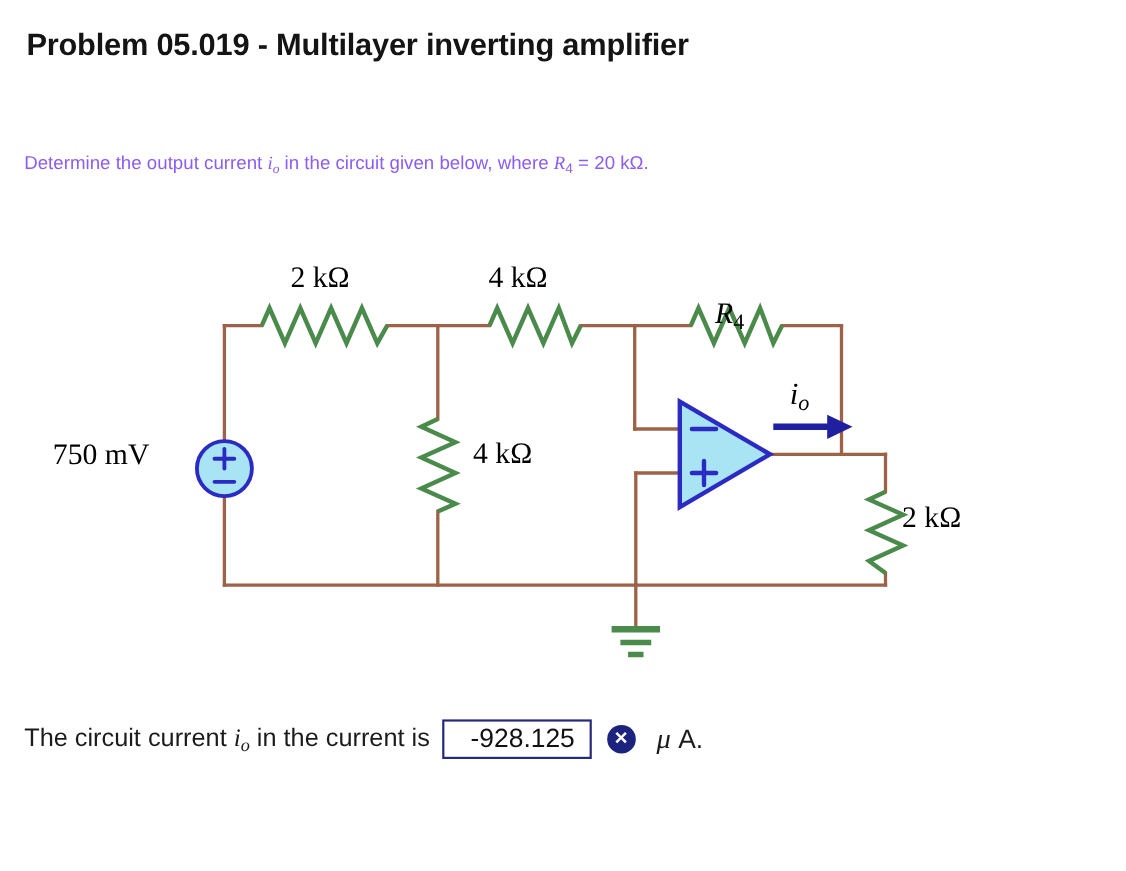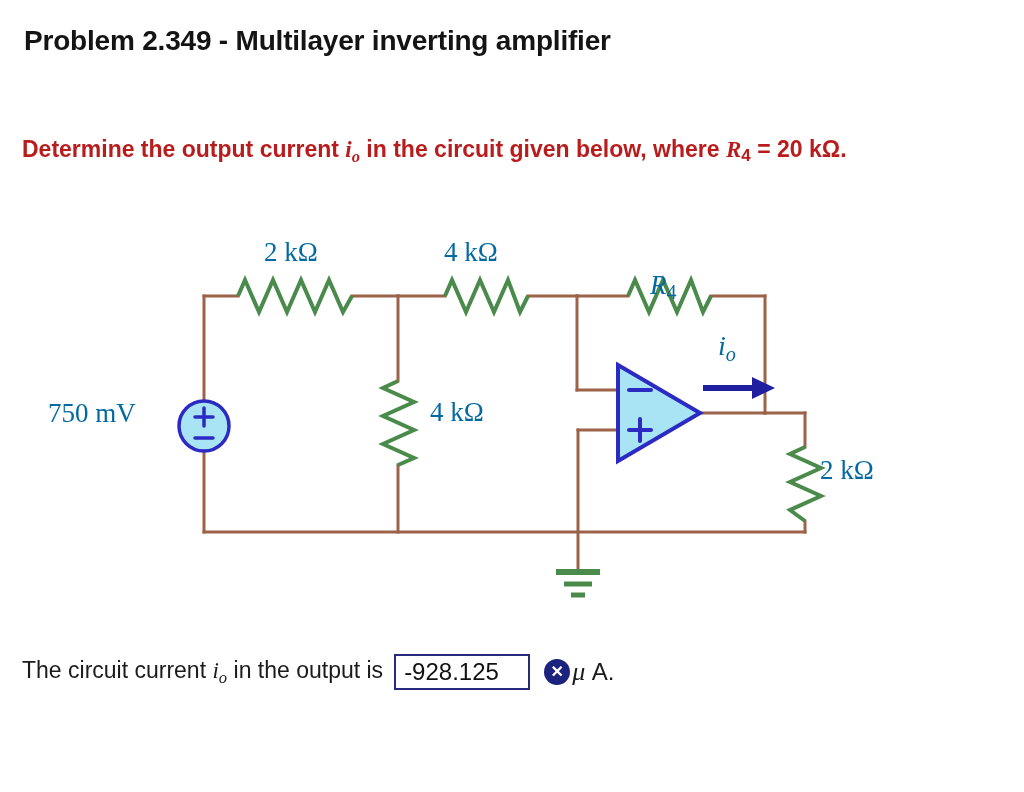--- a/index.html
+++ b/index.html
@@ -29,24 +29,23 @@
     font-weight: bold;
     letter-spacing: -0.2px;
     color: #141414;
     white-space: nowrap;
   }
   .prompt {
     position: absolute;
     left: 22px;
     top: 130px;
     width: 960px;
-    font-size: 23px;
+    font-size: 17px;
     line-height: 38px;
-    color: #b91c1c;
-    font-weight: bold;
+    color: #8b5cf6;
   }
   .var {
     font-family: "Liberation Serif", serif;
     font-style: italic;
   }
   .sub {
     font-size: 0.72em;
     vertical-align: -0.28em;
     font-style: italic;
     font-family: "Liberation Serif", serif;
@@ -62,21 +61,21 @@
     position: absolute;
     left: 0;
     top: 225px;
     width: 1024px;
     height: 390px;
   }
   .clabel {
     position: absolute;
     font-family: "Liberation Serif", serif;
     font-size: 27px;
-    color: #0369a1;
+    color: #000000;
     white-space: nowrap;
   }
   .clabel.ital { font-style: italic; }
 
   
   .answer-row {
     position: absolute;
     left: 22px;
     top: 650px;
     display: flex;
@@ -87,21 +86,21 @@
   }
   .answer-text { white-space: nowrap; }
   .answer-box {
     margin-left: 11px;
     width: 136px;
     height: 36px;
     border: 2px solid #27297a;
     background: #ffffff;
     display: flex;
     align-items: center;
-    padding-left: 8px;
+    padding-left: 24px;
     box-sizing: border-box;
     font-size: 24px;
     color: #111;
     font-family: "Liberation Sans", sans-serif;
   }
   .badge-wrong {
     margin-left: 14px;
     width: 26px;
     height: 26px;
     border-radius: 50%;
@@ -109,36 +108,36 @@
     color: #ffffff;
     display: flex;
     align-items: center;
     justify-content: center;
     font-size: 16px;
     font-weight: bold;
     line-height: 1;
     font-family: "Liberation Sans", sans-serif;
   }
   .unit {
-    margin-left: 2px;
+    margin-left: 19px;
     font-size: 24px;
     white-space: nowrap;
   }
   .mu {
     font-family: "Liberation Serif", serif;
     font-style: italic;
     font-size: 26px;
   }
 </style>
 </head>
 <body>
 
 <div class="page">
 
-  <div class="title">Problem 2.349 - Multilayer inverting amplifier</div>
+  <div class="title">Problem 05.019 - Multilayer inverting amplifier</div>
 
   <div class="prompt"><span>Determine the output current </span><span class="var">i</span><span class="sub">o</span><span> in the circuit given below, where </span><span class="var">R</span><span class="sub-up">4</span><span> = 20 kΩ.</span></div>
 
   <div class="circuit">
 
     <svg width="1024" height="390" viewBox="0 0 1024 390">
 
       <g stroke="#9c6348" stroke-width="3" fill="none" stroke-linecap="square">
 
         <line x1="204" y1="71" x2="238" y2="71"></line>
@@ -232,25 +231,25 @@
     <div class="clabel" style="left:264px; top:12px;">2 kΩ</div>
 
     <div class="clabel" style="left:444px; top:12px;">4 kΩ</div>
 
     <div class="clabel" style="left:430px; top:172px;">4 kΩ</div>
 
     <div class="clabel ital" style="left:650px; top:10px;margin-top:35px;"><span>R</span><span class="sub-up">4</span></div>
 
     <div class="clabel" style="left:820px; top:230px;">2 kΩ</div>
 
-    <div class="clabel ital" style="left:718px; top:105px; font-size:28px;"><span>i</span><span class="sub">o</span></div>
+    <div class="clabel ital" style="left:718px; top:118px; font-size:28px;"><span>i</span><span class="sub">o</span></div>
   </div>
 
   <div class="answer-row">
-    <span class="answer-text"><span>The circuit current </span><span class="var">i</span><span class="sub">o</span><span> in the output is</span></span>
+    <span class="answer-text"><span>The circuit current </span><span class="var">i</span><span class="sub">o</span><span> in the current is</span></span>
 
     <div class="answer-box">-928.125</div>
 
     <div class="badge-wrong">✕</div>
 
     <span class="unit"><span class="mu">μ</span>
       <span>A.</span></span>
   </div>
 
 </div>

